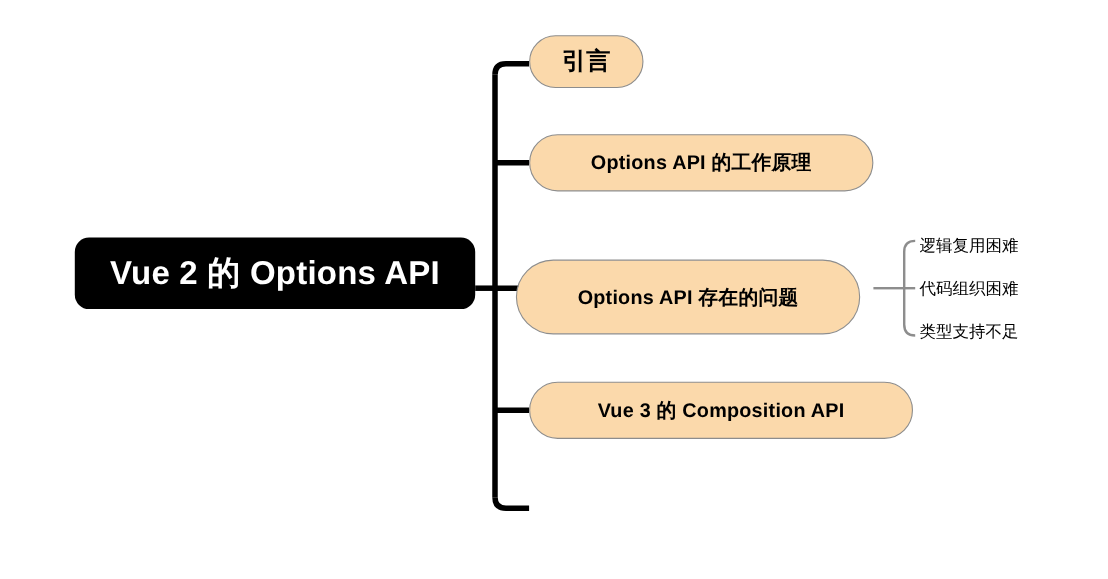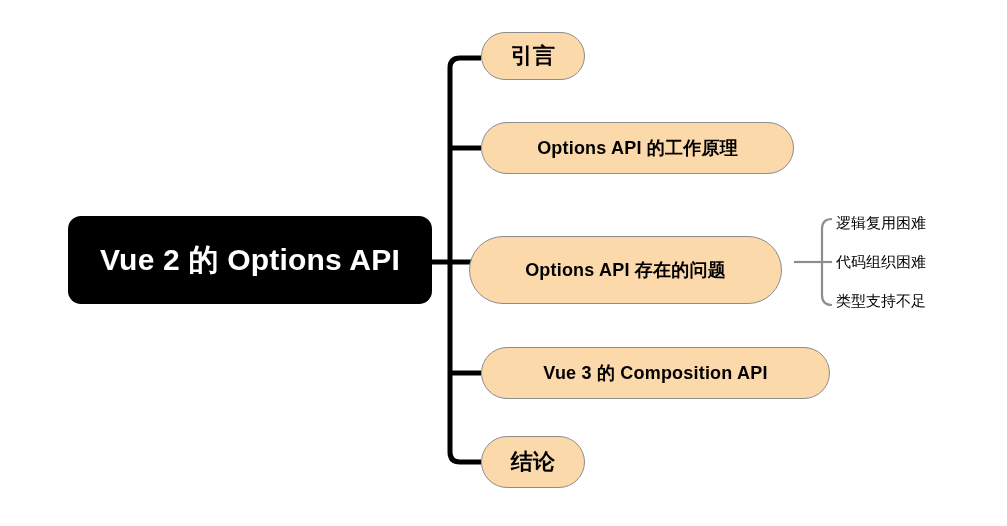--- a/index.html
+++ b/index.html
@@ -32,21 +32,21 @@
     height: 526px;
     z-index: 1;
   }
 
   
   .root-node {
     position: absolute;
     left: 68px;
     top: 216px;
     width: 364px;
-    height: 88px;
+    height: 65px;
     background: #000000;
     border-radius: 13px;
     display: flex;
     align-items: center;
     justify-content: center;
     z-index: 3;
   }
   .root-label {
     color: #ffffff;
     font-size: 30px;
@@ -139,17 +139,14 @@
     <span>代码组织困难</span>
   </div>
   <div class="leaf-item" style="left:836px; top:292px;">
     <span>类型支持不足</span>
   </div>
 
   <div class="branch-node" style="left:481px; top:347px; width:349px; height:52px;">
     <span class="branch-label">Vue 3 的 Composition API</span>
   </div>
 
-  <div class="branch-node" style="left:481px; top:436px; width:104px; height:52px;">
-    <span class="branch-label small">结论</span>
-  </div>
 
 </div>
 
 </body></html>

